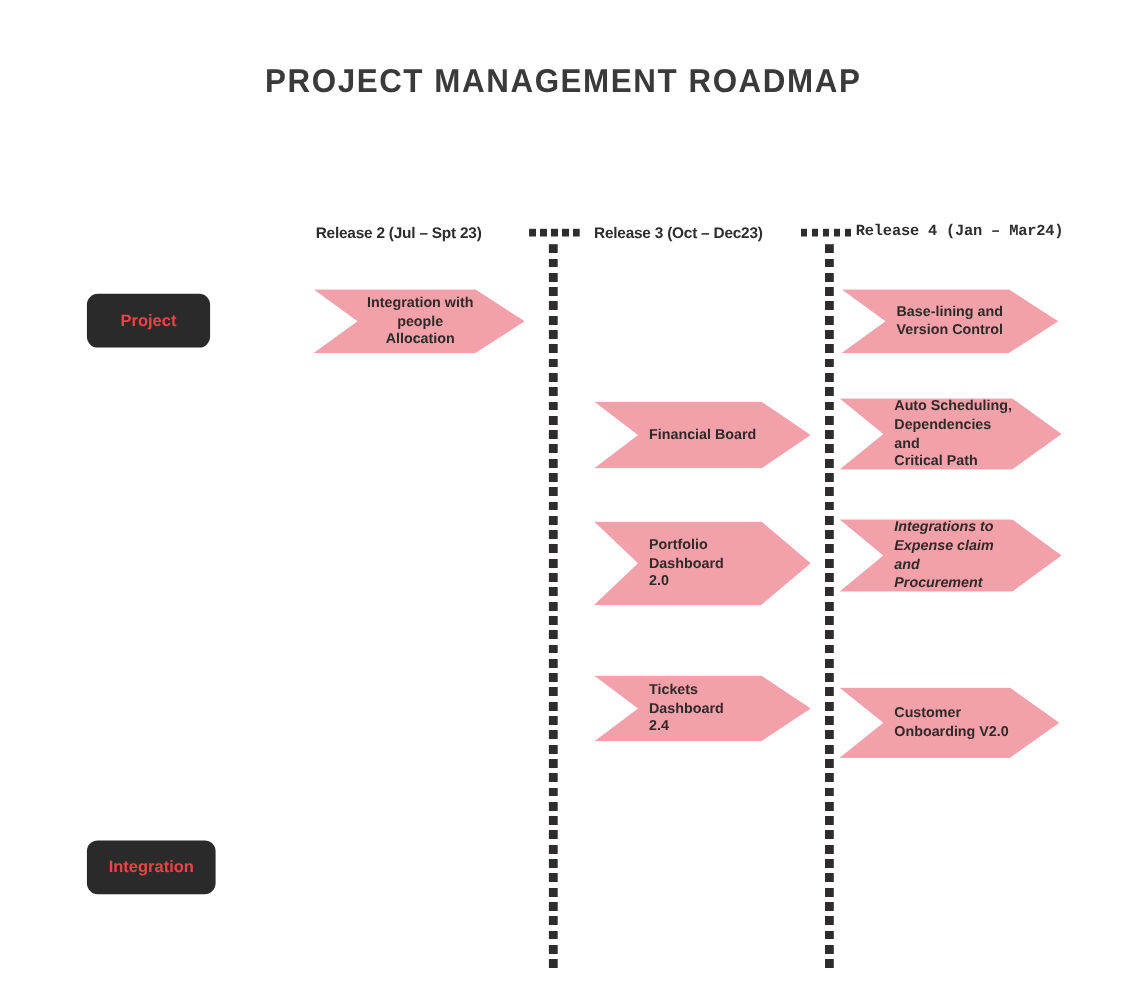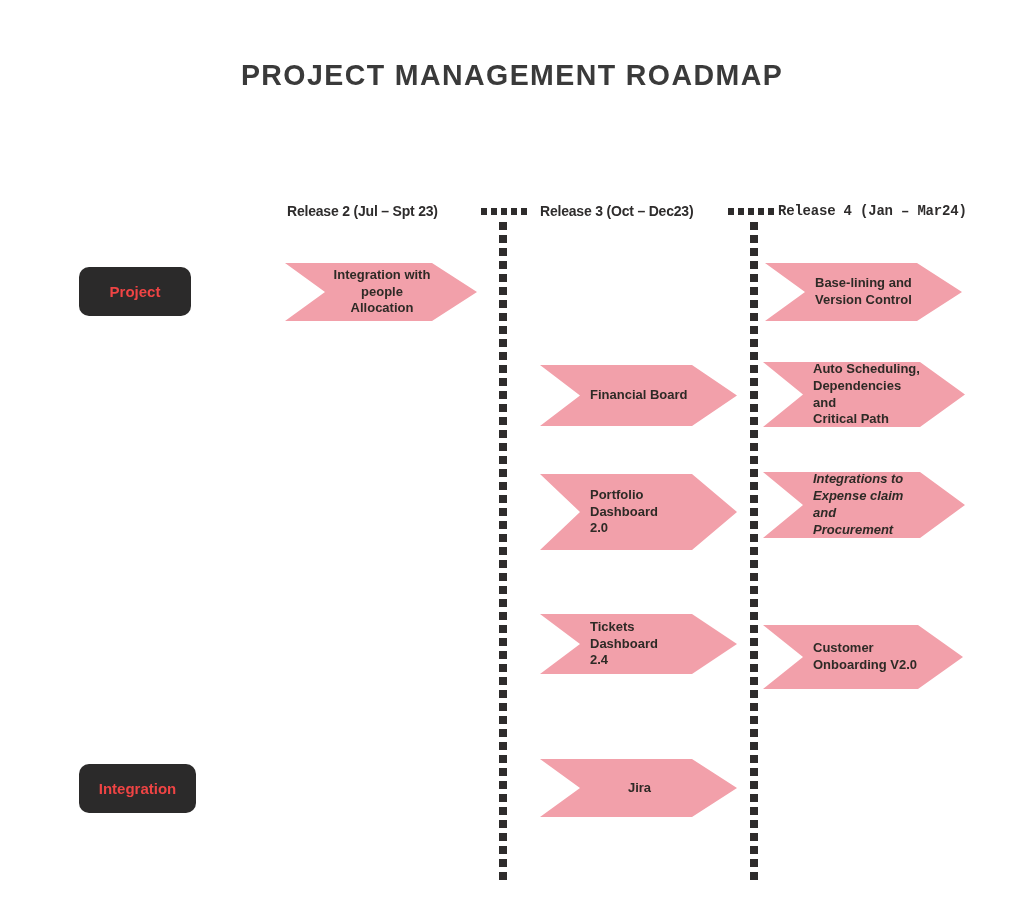--- a/index.html
+++ b/index.html
@@ -129,15 +129,14 @@
   <div class="abs arrow" style="left:763px; top:472px; width:202px; height:66px;font-style:italic;">Integrations to
 Expense claim and
 Procurement</div>
 
   <div class="abs arrow" style="left:540px; top:614px; width:197px; height:60px;">Tickets Dashboard
 2.4</div>
 
   <div class="abs arrow" style="left:763px; top:612px; width:200px; height:64px;margin-top:13px;">Customer
 Onboarding V2.0</div>
 
-  <div class="abs arrow center" style="left:540px; top:759px; width:197px; height:58px;">Jira</div>
 
 </div>
 
 </body></html>

